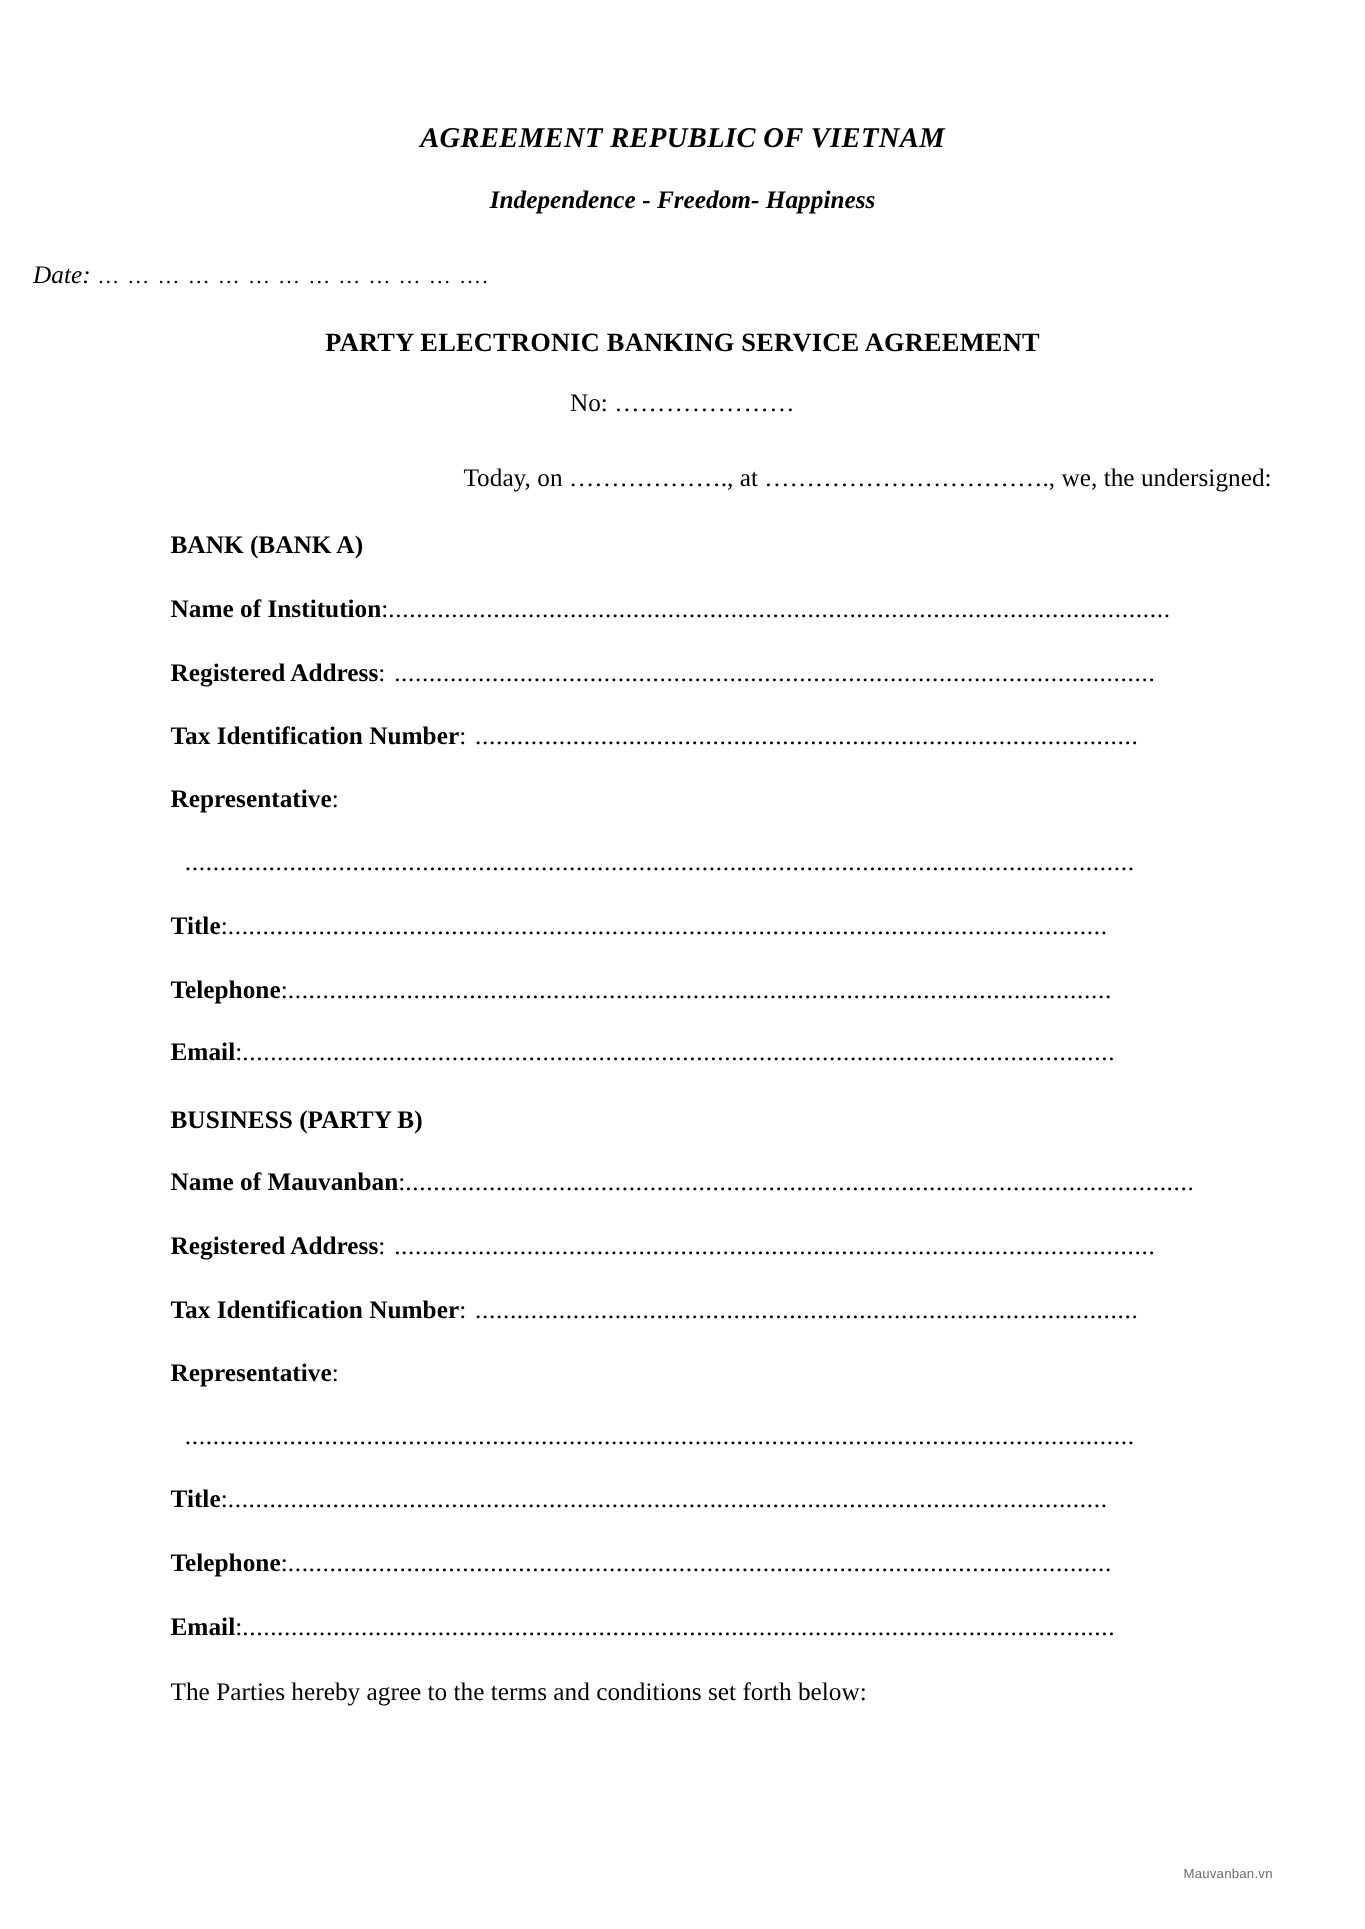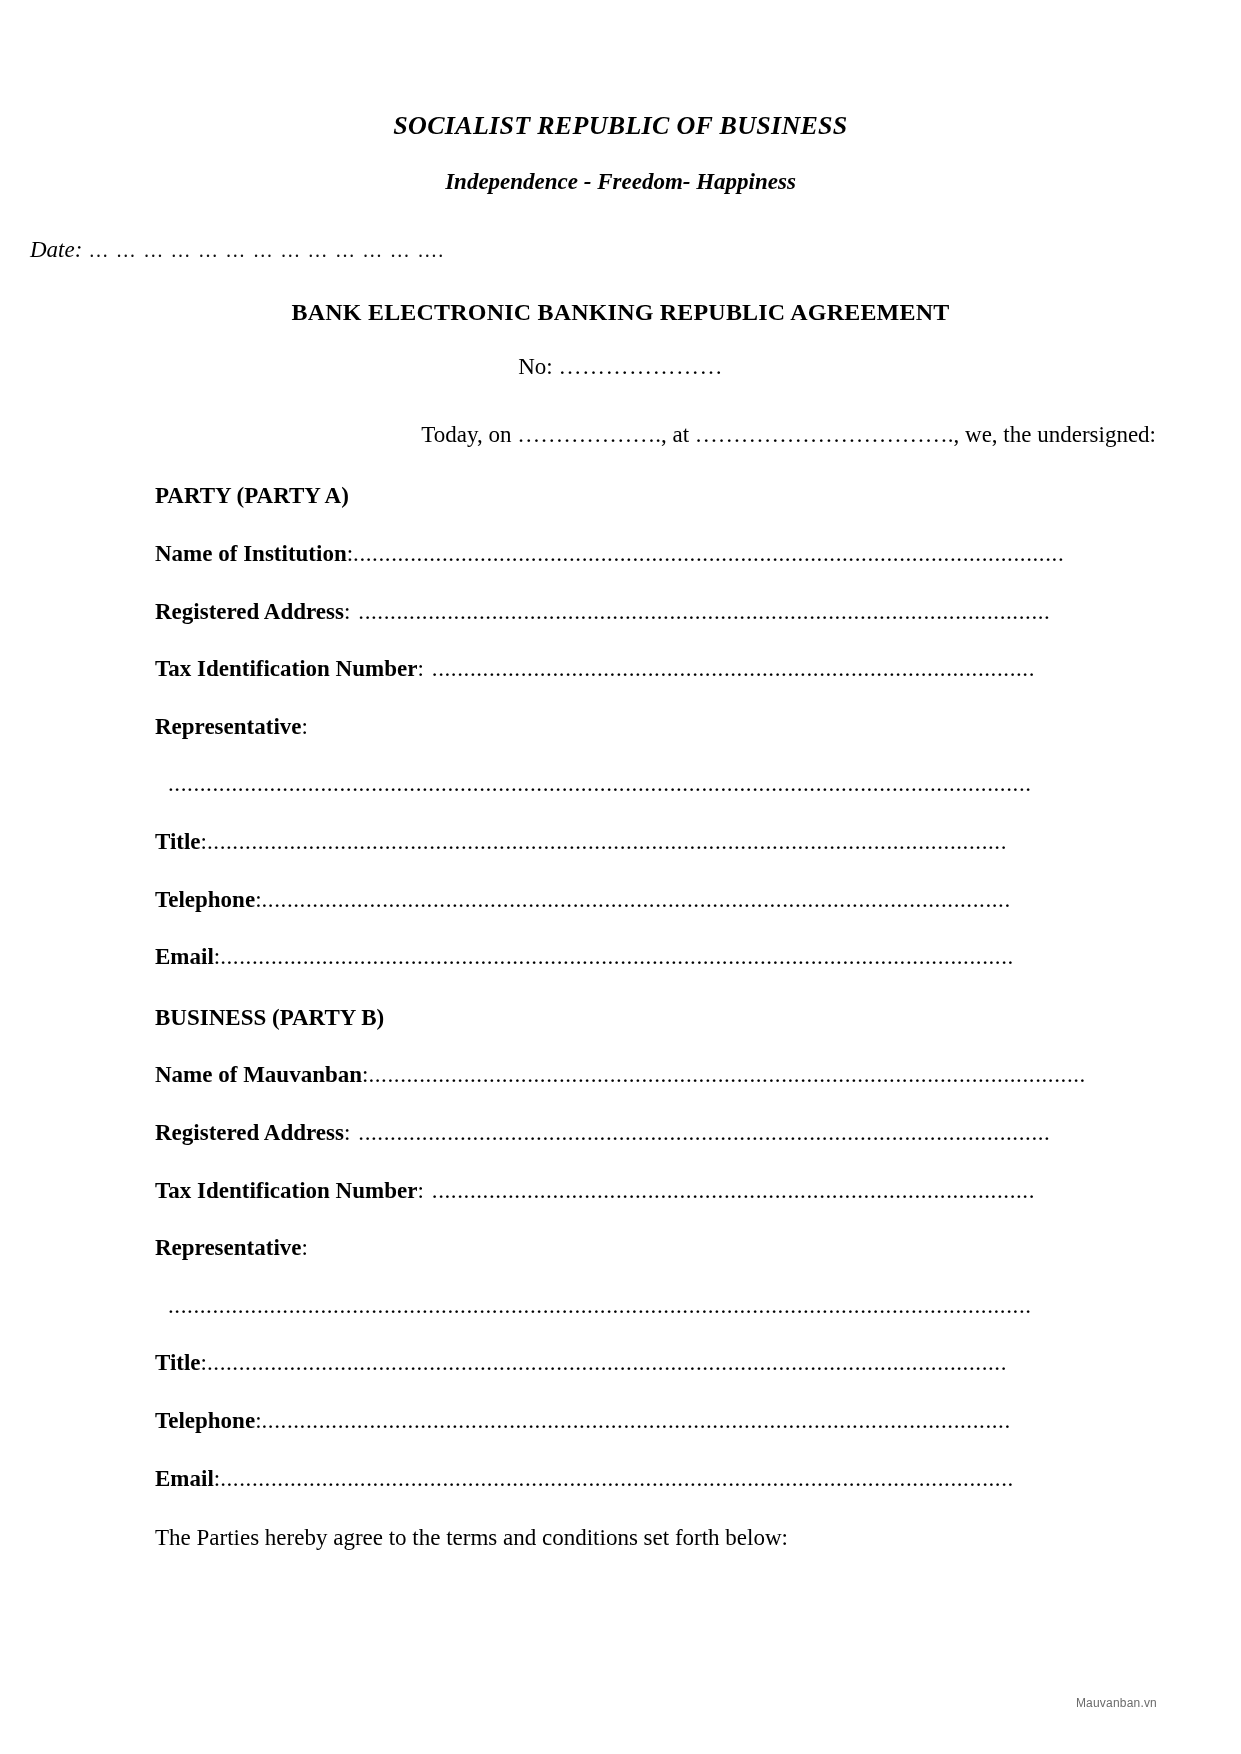--- a/index.html
+++ b/index.html
@@ -162,39 +162,39 @@
     font-size: 12px;
     color: #6b6b6b;
     letter-spacing: 0.2px;
   }
 </style>
 </head>
 <body>
 
 <div class="page">
 
-  <div class="nation-title">SOCIALIST REPUBLIC OF BUSINESS</div>
+  <div class="nation-title">AGREEMENT REPUBLIC OF VIETNAM</div>
   <div class="nation-motto">Independence - Freedom- Happiness</div>
 
   <div class="date-row">
     <span class="date-label">Date:</span><span class="date-dots">… … … … … … … … … … … … ….</span>
   </div>
 
-  <div class="doc-title">BANK ELECTRONIC BANKING REPUBLIC AGREEMENT</div>
+  <div class="doc-title">PARTY ELECTRONIC BANKING SERVICE AGREEMENT</div>
 
   <div class="doc-number">
     <span>No:</span>
     <span class="dots">…………………</span>
   </div>
 
   <div class="body-wrap">
 
     <p class="intro-line">Today, on ………………., at ……………………………., we, the undersigned:</p>
 
-    <div class="party-heading">PARTY (PARTY A)</div>
+    <div class="party-heading">BANK (BANK A)</div>
 
     <div class="field-row">
       <span class="field-label">Name of Institution</span>
       <span class="field-colon">:</span>
       <span class="field-dots">................................................................................................................</span>
     </div>
 
     <div class="field-row">
       <span class="field-label">Registered Address</span>
       <span class="field-colon">:</span>

